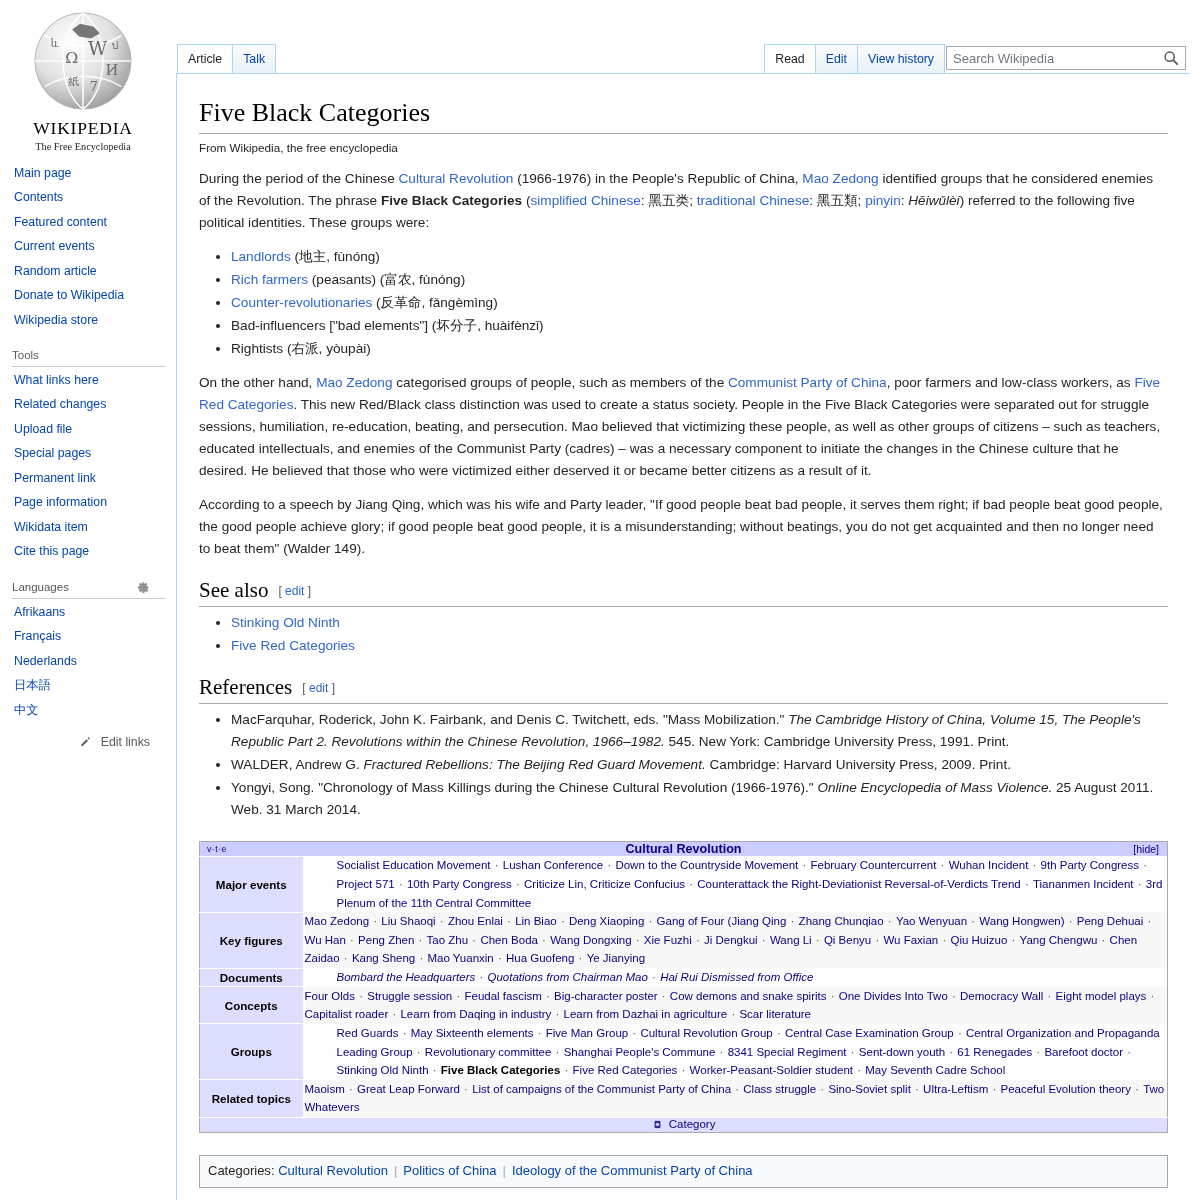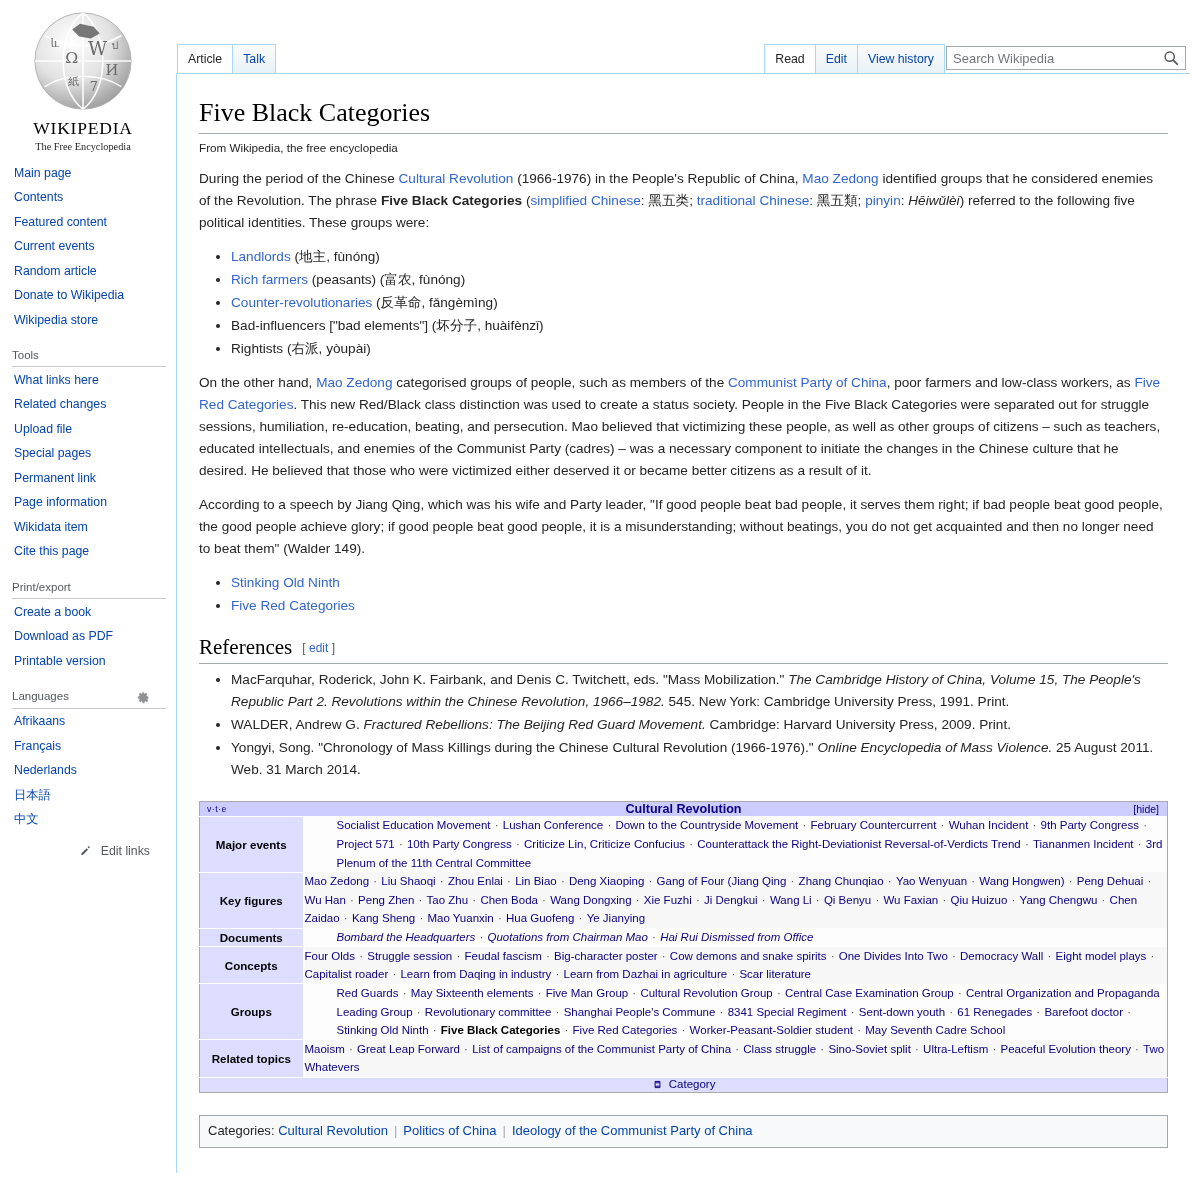--- a/index.html
+++ b/index.html
@@ -341,29 +341,20 @@
       <li><a href="#">Related changes</a></li>
       <li><a href="#">Upload file</a></li>
       <li><a href="#">Special pages</a></li>
       <li><a href="#">Permanent link</a></li>
       <li><a href="#">Page information</a></li>
       <li><a href="#">Wikidata item</a></li>
       <li><a href="#">Cite this page</a></li>
     </ul>
   </div>
 
-  <div class="portal">
-    <h3>Print/export</h3>
-    <div class="portal-divider"></div>
-    <ul>
-      <li><a href="#">Create a book</a></li>
-      <li><a href="#">Download as PDF</a></li>
-      <li><a href="#">Printable version</a></li>
-    </ul>
-  </div>
 
   <div class="portal">
     <div id="p-lang-head">
       <h3>Languages</h3>
       <span class="gear-icon">
         <svg viewBox="0 0 16 16" width="13" height="13">
             <path fill="#54595d" d="M8 5.2A2.8 2.8 0 108 10.8 2.8 2.8 0 008 5.2zm0 4.3A1.5 1.5 0 118 6.5a1.5 1.5 0 010 3zM14 9.1V6.9l-1.8-.3a4.6 4.6 0 00-.5-1.2l1-1.5-1.6-1.6-1.5 1a4.6 4.6 0 00-1.2-.5L8.1 1H6.9l-.3 1.8c-.4.1-.8.3-1.2.5l-1.5-1-1.6 1.6 1 1.5c-.2.4-.4.8-.5 1.2L1 6.9v2.2l1.8.3c.1.4.3.8.5 1.2l-1 1.5 1.6 1.6 1.5-1c.4.2.8.4 1.2.5l.3 1.8h2.2l.3-1.8c.4-.1.8-.3 1.2-.5l1.5 1 1.6-1.6-1-1.5c.2-.4.4-.8.5-1.2L14 9.1z"></path>
           </svg>
       </span>
     </div>
@@ -432,20 +423,21 @@
         <li><a class="wl-blue" href="#">Rich farmers</a><span> (peasants) (富农, fùnóng)</span></li>
         <li><a class="wl-blue" href="#">Counter-revolutionaries</a><span> (反革命, fǎngèmìng)</span></li>
         <li><span>Bad-influencers ["bad elements"] (坏分子, huàifènzǐ)</span></li>
         <li><span>Rightists (右派, yòupài)</span></li>
       </ul>
 
       <p class="body"><span>On the other hand, </span><a class="wl-blue" href="#">Mao Zedong</a><span> categorised groups of people, such as members of the </span><a class="wl-blue" href="#">Communist Party of China</a><span>, poor farmers and low-class workers, as </span><a class="wl-blue" href="#">Five Red Categories</a><span>. This new Red/Black class distinction was used to create a status society. People in the Five Black Categories were separated out for struggle sessions, humiliation, re-education, beating, and persecution. Mao believed that victimizing these people, as well as other groups of citizens – such as teachers, educated intellectuals, and enemies of the Communist Party (cadres) – was a necessary component to initiate the changes in the Chinese culture that he desired. He believed that those who were victimized either deserved it or became better citizens as a result of it.</span></p>
 
       <p class="body">According to a speech by Jiang Qing, which was his wife and Party leader, "If good people beat bad people, it serves them right; if bad people beat good people, the good people achieve glory; if good people beat good people, it is a misunderstanding; without beatings, you do not get acquainted and then no longer need to beat them" (Walder 149).</p>
 
+      <h2 class="section"><span>See also</span><span class="editsection">[&nbsp;<a href="#">edit</a>&nbsp;]</span></h2>
       <ul>
         <li><a class="wl-blue" href="#">Stinking Old Ninth</a></li>
         <li><a class="wl-blue" href="#">Five Red Categories</a></li>
       </ul>
 
       <h2 class="section"><span>References</span><span class="editsection">[&nbsp;<a href="#">edit</a>&nbsp;]</span></h2>
       <ul class="refs">
         <li><span>MacFarquhar, Roderick, John K. Fairbank, and Denis C. Twitchett, eds. "Mass Mobilization." </span><i>The Cambridge History of China, Volume 15, The People's Republic Part 2. Revolutions within the Chinese Revolution, 1966–1982.</i><span> 545. New York: Cambridge University Press, 1991. Print.</span></li>
         <li><span>WALDER, Andrew G. </span><i>Fractured Rebellions: The Beijing Red Guard Movement.</i><span> Cambridge: Harvard University Press, 2009. Print.</span></li>
         <li><span>Yongyi, Song. "Chronology of Mass Killings during the Chinese Cultural Revolution (1966-1976)." </span><i>Online Encyclopedia of Mass Violence.</i><span> 25 August 2011. Web. 31 March 2014.</span></li>

